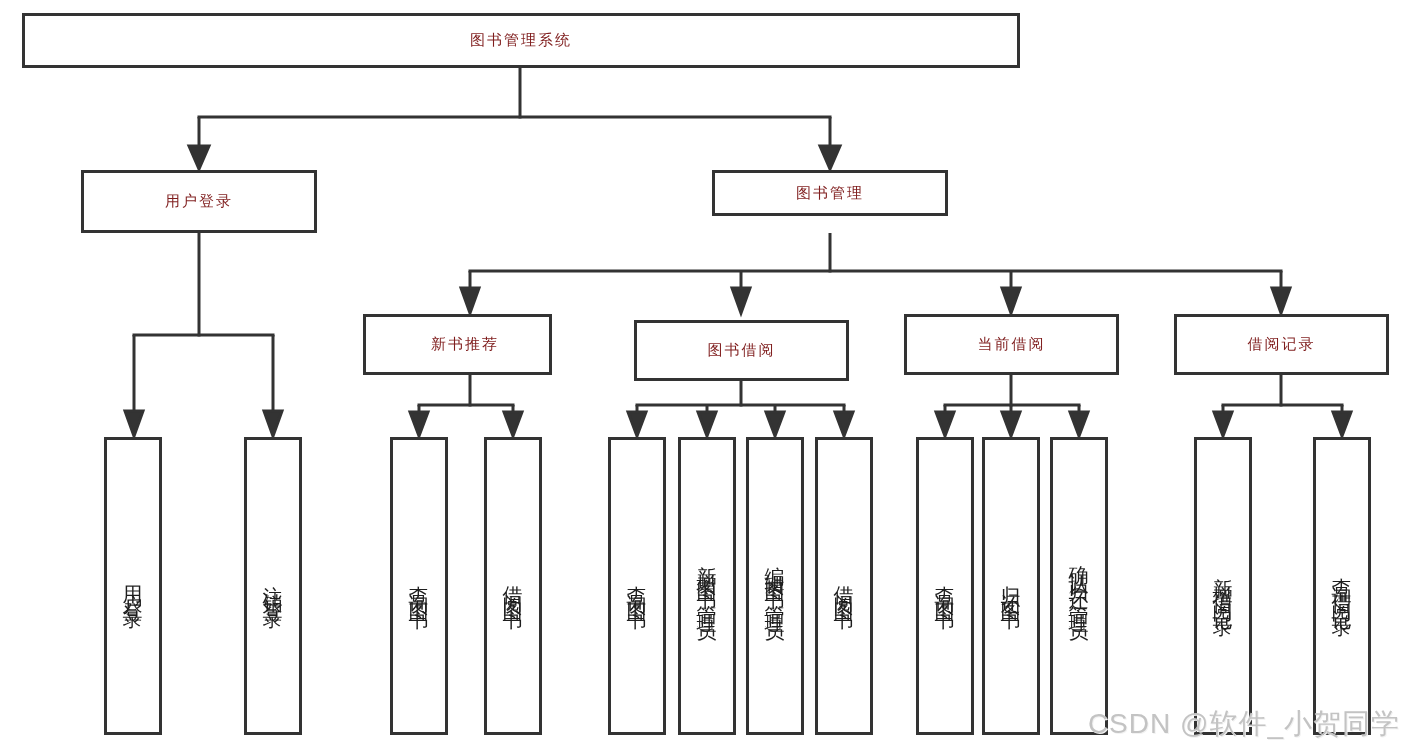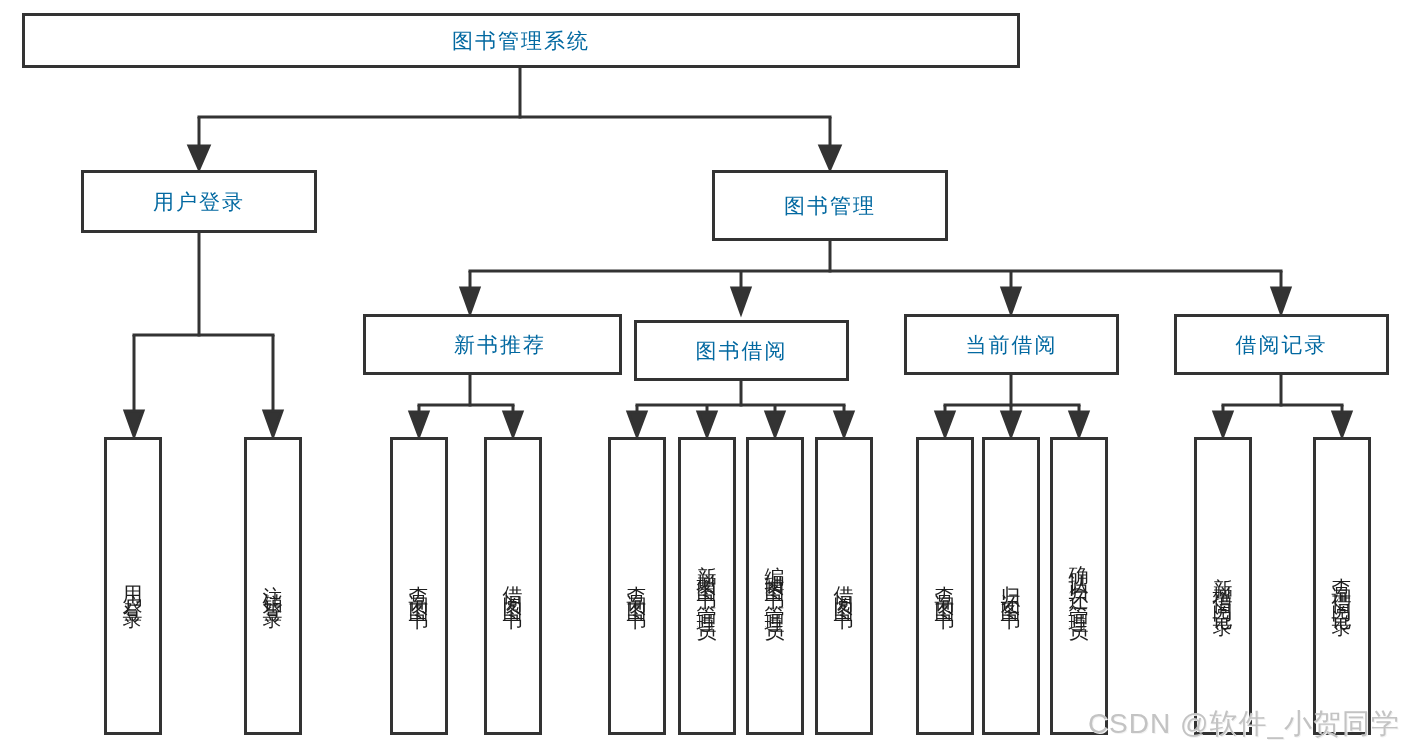--- a/index.html
+++ b/index.html
@@ -22,24 +22,24 @@
     position: absolute;
     background: #ffffff;
     border: 3px solid #333333;
     box-sizing: border-box;
     display: flex;
     align-items: center;
     justify-content: center;
     z-index: 2;
   }
   .hbox .lbl {
-    font-size: 21px;
+    font-size: 15px;
     letter-spacing: 2px;
     white-space: nowrap;
-    color: #0369a1;
+    color: #7f1d1d;
   }
   .vbox {
     top: 437px;
     width: 58px;
     height: 298px;
   }
   .vbox .vlbl {
     writing-mode: vertical-lr;
     text-orientation: mixed;
     font-size: 20px;
@@ -134,25 +134,25 @@
     </g>
   </svg>
 
   <div class="box hbox" style="left:22px; top:13px; width:998px; height:55px;">
     <span class="lbl">图书管理系统</span>
   </div>
 
   <div class="box hbox" style="left:81px; top:170px; width:236px; height:63px;">
     <span class="lbl">用户登录</span>
   </div>
-  <div class="box hbox" style="left:712px; top:170px; width:236px; height:71px;font-family:Liberation Mono, monospace;">
+  <div class="box hbox" style="left:712px; top:170px; width:236px; height:46px;font-family:Liberation Mono, monospace;">
     <span class="lbl">图书管理</span>
   </div>
 
-  <div class="box hbox" style="left:363px; top:314px; width:259px; height:61px;padding-left:15px;">
+  <div class="box hbox" style="left:363px; top:314px; width:189px; height:61px;padding-left:15px;">
     <span class="lbl">新书推荐</span>
   </div>
   <div class="box hbox" style="left:634px; top:314px; width:215px; height:61px;margin-top:6px;">
     <span class="lbl">图书借阅</span>
   </div>
   <div class="box hbox" style="left:904px; top:314px; width:215px; height:61px;text-align:center;">
     <span class="lbl">当前借阅</span>
   </div>
   <div class="box hbox" style="left:1174px; top:314px; width:215px; height:61px;">
     <span class="lbl">借阅记录</span>

